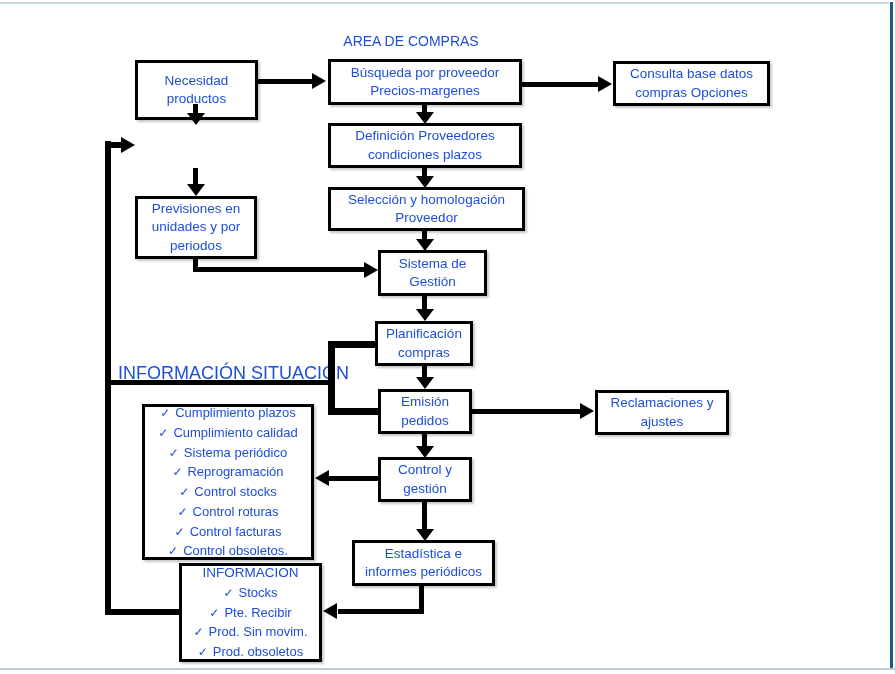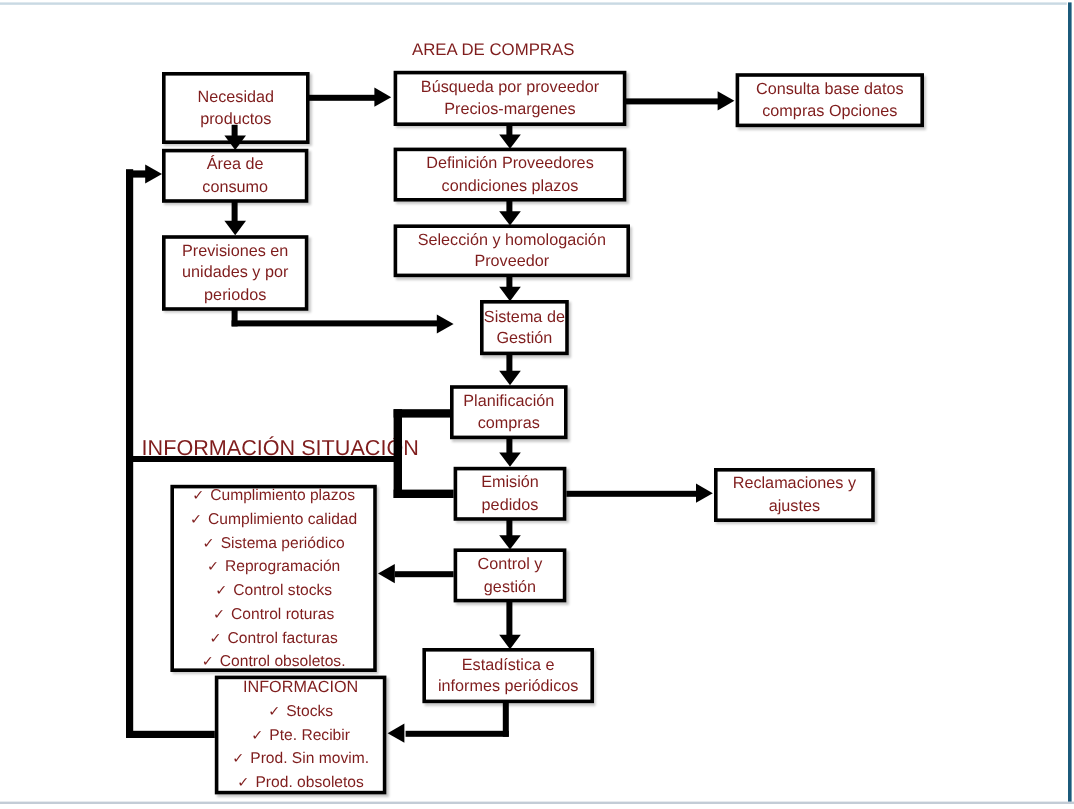--- a/index.html
+++ b/index.html
@@ -1,18 +1,18 @@
 <!DOCTYPE html>
 <html><head>
 <meta charset="utf-8">
 <style>
   html,body { margin:0; padding:0; background:#ffffff; }
   #canvas {
     position:relative; width:895px; height:674px; overflow:hidden;
-    background:#ffffff; font-family:"Liberation Sans", sans-serif; color:#7f1d1d;
+    background:#ffffff; font-family:"Liberation Sans", sans-serif; color:#1d4ed8;
   }
   
   .frame-top    { position:absolute; left:0; top:2; top:2px; width:889px; height:2px; background:#c9d9e3; }
   .frame-bottom { position:absolute; left:0; top:668px; width:895px; height:2px; background:#c3ccd6; }
   .frame-right  { position:absolute; left:890px; top:2px; width:3px; height:666px; background:#1b5a7b; }
 
   
   .box {
     position:absolute; box-sizing:border-box; background:#fff; border:3px solid #000;
     display:flex; align-items:center; justify-content:center; text-align:center;
@@ -20,21 +20,21 @@
   }
   .box .lbl { white-space:pre-line; font-size:13.5px; line-height:1.35; }
 
   #b-necesidad     { left:135px; top:60px;  width:123px; height:60px; }
   #b-busqueda      { left:328px; top:59px;  width:194px; height:46px; }
   #b-consulta      { left:613px; top:61px;  width:157px; height:45px; }
   #b-area          { left:135px; top:124px; width:122px; height:45px; }
   #b-definicion    { left:328px; top:123px; width:194px; height:45px; }
   #b-previsiones   { left:135px; top:196px; width:122px; height:63px; }
   #b-seleccion     { left:328px; top:187px; width:197px; height:44px; }
-  #b-sistema       { left:400px; top:250px; width:74px;  height:46px; }
+  #b-sistema       { left:378px; top:250px; width:109px;  height:46px; }
   #b-planificacion { left:375px; top:321px; width:98px;  height:45px; }
   #b-emision       { left:378px; top:389px; width:94px;  height:45px; }
   #b-reclamaciones { left:595px; top:390px; width:134px; height:45px; }
   #b-control       { left:378px; top:457px; width:94px;  height:45px; }
   #b-estadistica   { left:352px; top:540px; width:143px; height:46px; }
 
   
   .listbox {
     position:absolute; box-sizing:border-box; background:#fff; border:3px solid #000;
     box-shadow:2px 2px 2px rgba(0,0,0,0.22); display:flex; flex-direction:column;
@@ -77,24 +77,20 @@
 productos</span>
   </div>
   <div class="box" id="b-consulta">
     <span class="lbl">Consulta base datos
 compras Opciones</span>
   </div>
   <div class="box" id="b-busqueda">
     <span class="lbl">Búsqueda por proveedor
 Precios-margenes</span>
   </div>
-  <div class="box" id="b-area">
-    <span class="lbl">Área de
-consumo</span>
-  </div>
   <div class="box" id="b-definicion">
     <span class="lbl">Definición Proveedores
 condiciones plazos</span>
   </div>
   <div class="box" id="b-seleccion">
     <span class="lbl">Selección y homologación
 Proveedor</span>
   </div>
   <div class="box" id="b-previsiones">
     <span class="lbl">Previsiones en

